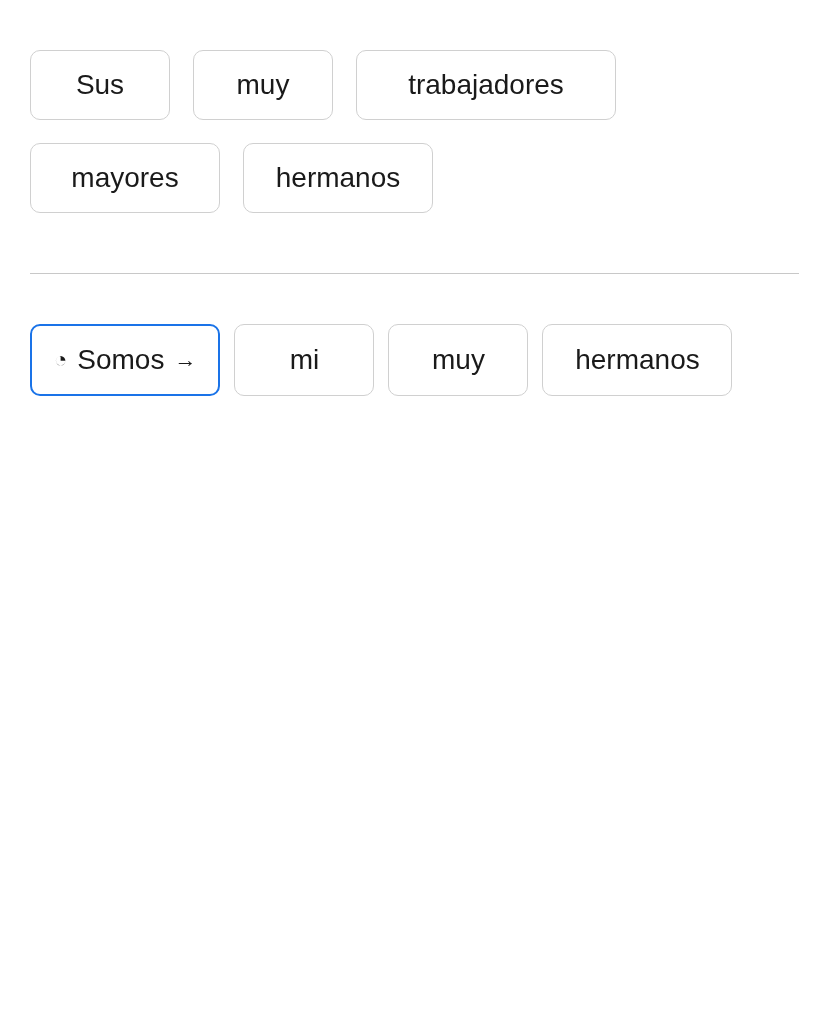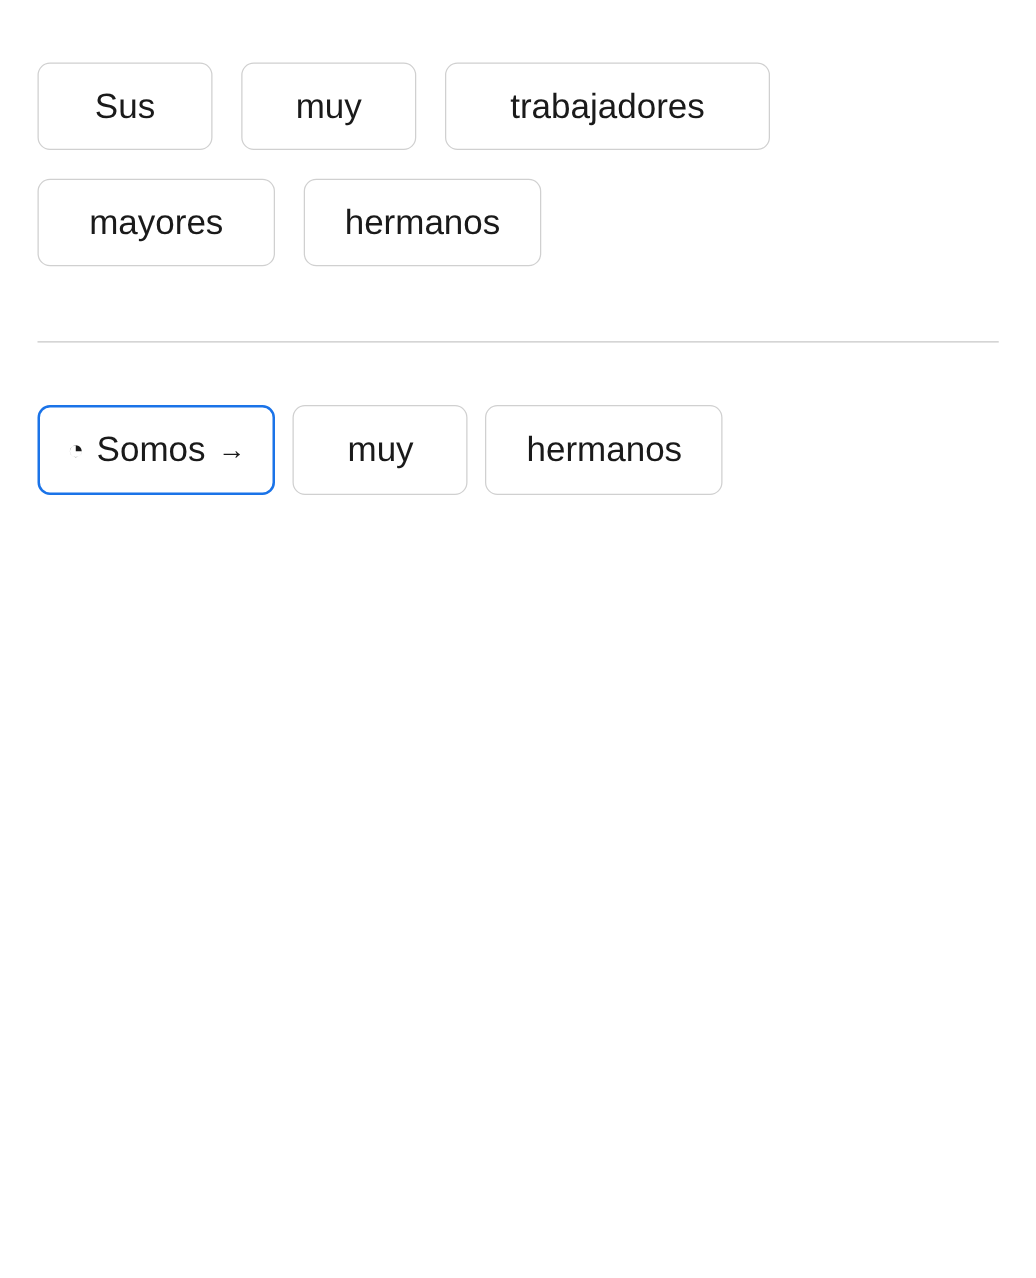--- a/index.html
+++ b/index.html
@@ -115,20 +115,23 @@
 
 <div class="bottom-area">
 
   <div class="word-tile medium active">
     <div class="tile-inner">
       <span class="speaker-icon">◔</span>
       <span>Somos</span>
       <span class="arrow-icon">→</span>
     </div>
   </div>
+  <div class="word-tile short">
+    <span>mi</span>
+  </div>
 
   <div class="word-tile short">
     <span>muy</span>
   </div>
   <div class="word-tile medium">
     <span>hermanos</span>
   </div>
 </div>
 
 </body></html>

